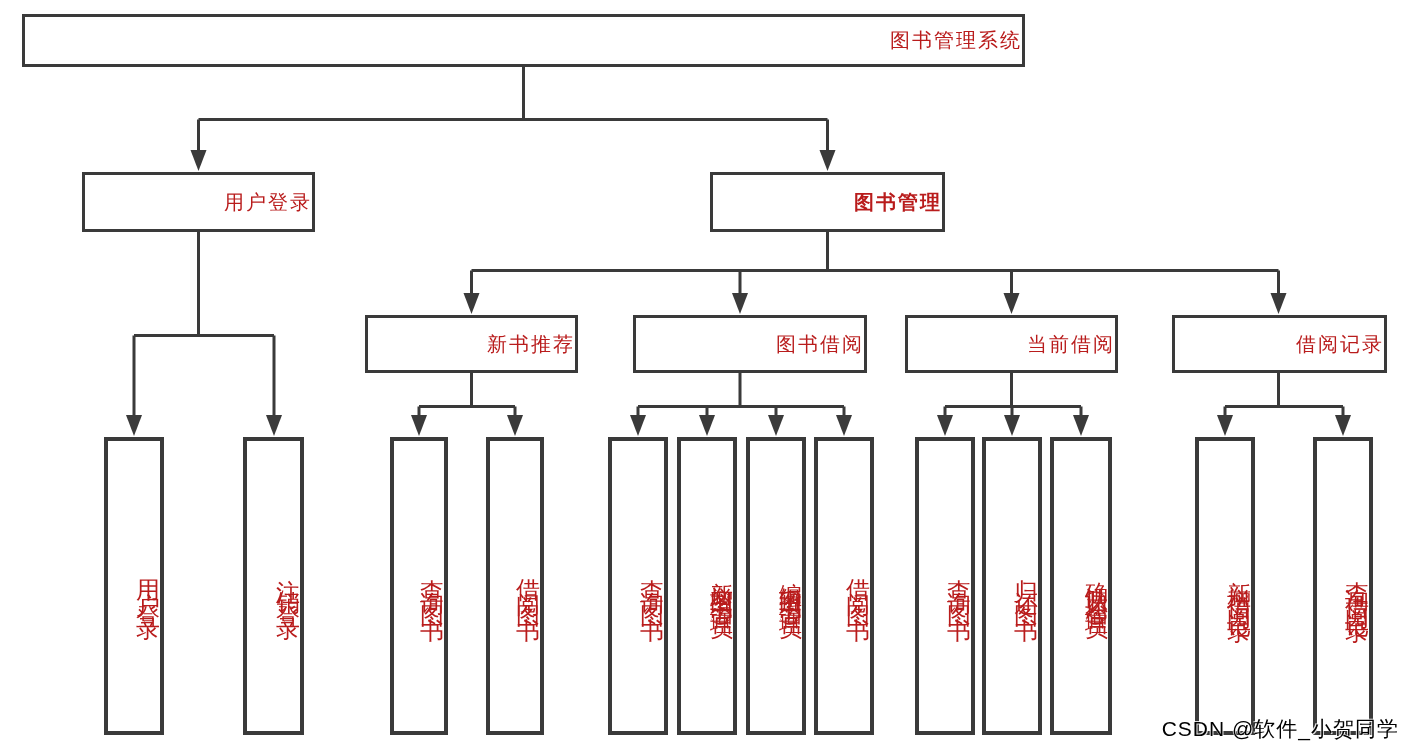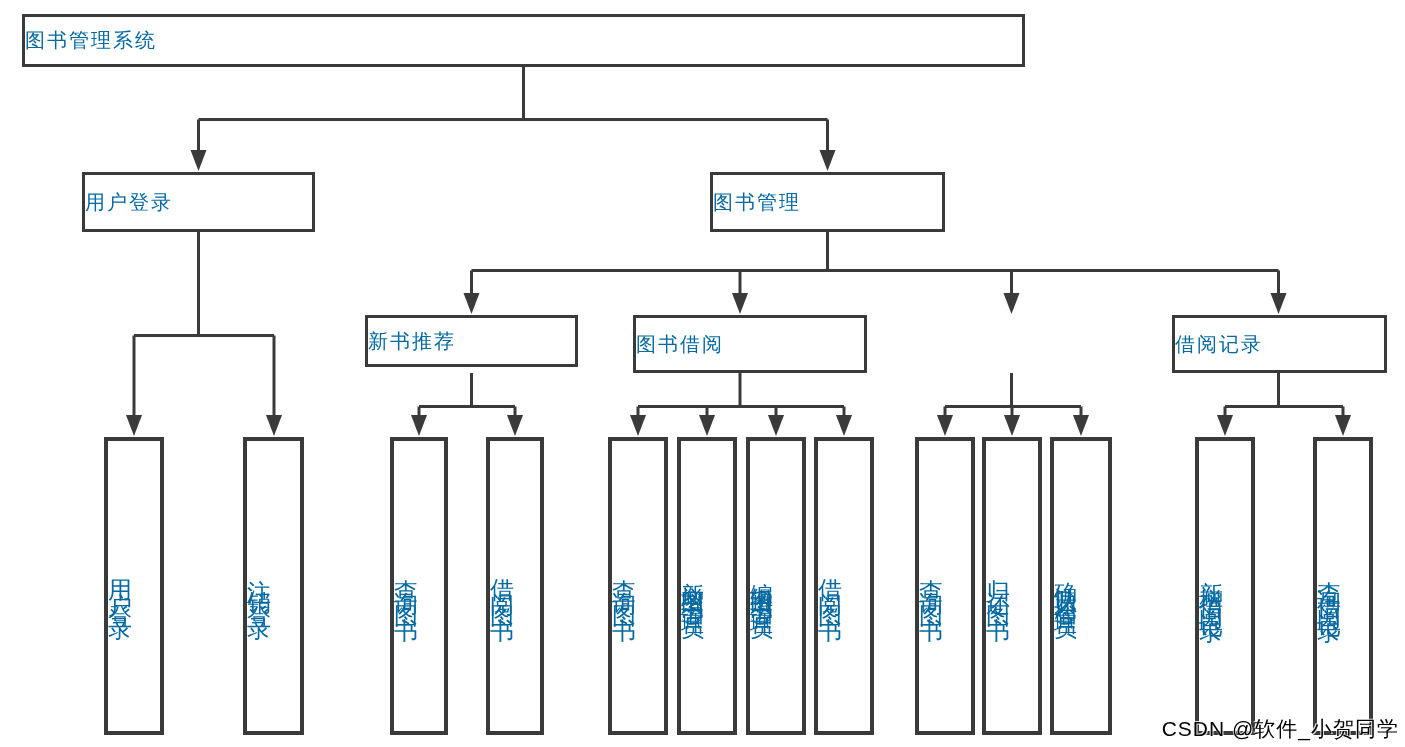--- a/index.html
+++ b/index.html
@@ -3,22 +3,22 @@
 <meta charset="utf-8">
 <style>
   html,body{margin:0;padding:0;background:#fff;}
   .canvas{
     position:relative;width:1405px;height:747px;background:#ffffff;
     font-family:"Liberation Sans","DejaVu Sans",sans-serif;overflow:hidden;color:#333;
   }
   svg.wires{position:absolute;left:0;top:0;width:1405px;height:747px;}
   .node{
     position:absolute;box-sizing:border-box;border:3px solid #3a3a3a;background:#fff;
-    display:flex;align-items:center;justify-content:flex-start;
-    font-size:20px;color:#0369a1;letter-spacing:2px;white-space:nowrap;
+    display:flex;align-items:center;justify-content:flex-end;
+    font-size:20px;color:#b91c1c;letter-spacing:2px;white-space:nowrap;
   }
   .leaf{border-width:4px;}
   .leaf span{
     writing-mode:vertical-rl;text-orientation:mixed;
     font-size:24px;white-space:nowrap;letter-spacing:13px;line-height:1;
   }
   .sp6 span{letter-spacing:8px;}
   .sp9 span{letter-spacing:5px;font-size:23px;}
   .watermark{
     position:absolute;right:6px;bottom:4px;font-size:21px;color:#000000;
@@ -71,29 +71,32 @@
     </g>
   </svg>
 
   <div class="node" style="left:22px;top:14px;width:1003px;height:53px;">
     <span>图书管理系统</span>
   </div>
 
   <div class="node" style="left:82px;top:172px;width:233px;height:60px;">
     <span>用户登录</span>
   </div>
-  <div class="node" style="left:710px;top:172px;width:235px;height:60px;">
+  <div class="node" style="left:710px;top:172px;width:235px;height:60px;font-weight:bold;">
     <span>图书管理</span>
   </div>
 
-  <div class="node" style="left:365px;top:315px;width:213px;height:52px;">
+  <div class="node" style="left:365px;top:315px;width:213px;height:58px;">
     <span>新书推荐</span>
   </div>
   <div class="node" style="left:633px;top:315px;width:234px;height:58px;">
     <span>图书借阅</span>
+  </div>
+  <div class="node" style="left:905px;top:315px;width:213px;height:58px;">
+    <span>当前借阅</span>
   </div>
   <div class="node" style="left:1172px;top:315px;width:215px;height:58px;">
     <span>借阅记录</span>
   </div>
 
   <div class="node leaf" style="left:104px;top:437px;width:60px;height:298px;">
     <span>用户登录</span>
   </div>
   <div class="node leaf" style="left:243px;top:437px;width:61px;height:298px;">
     <span>注销登录</span>

